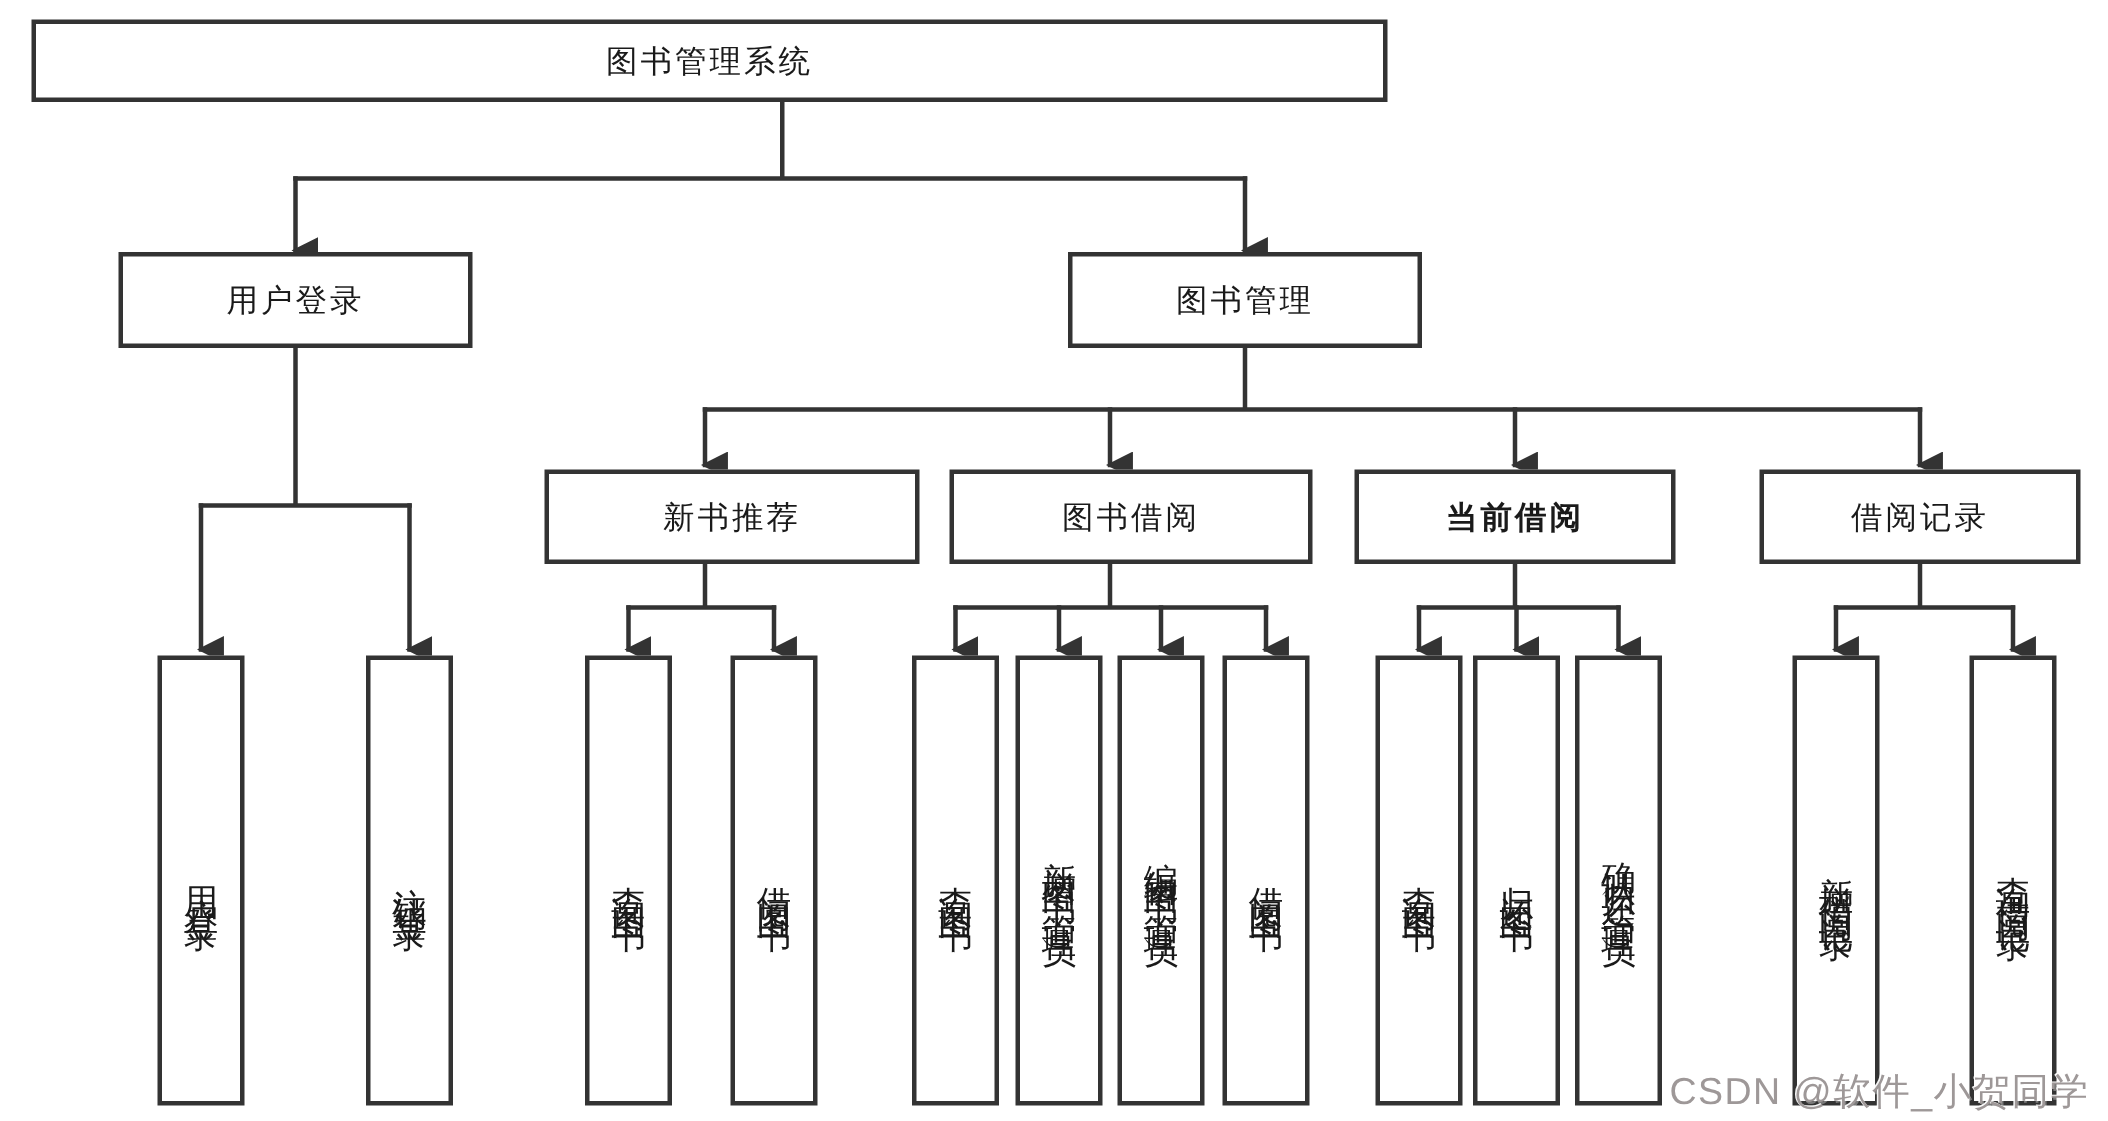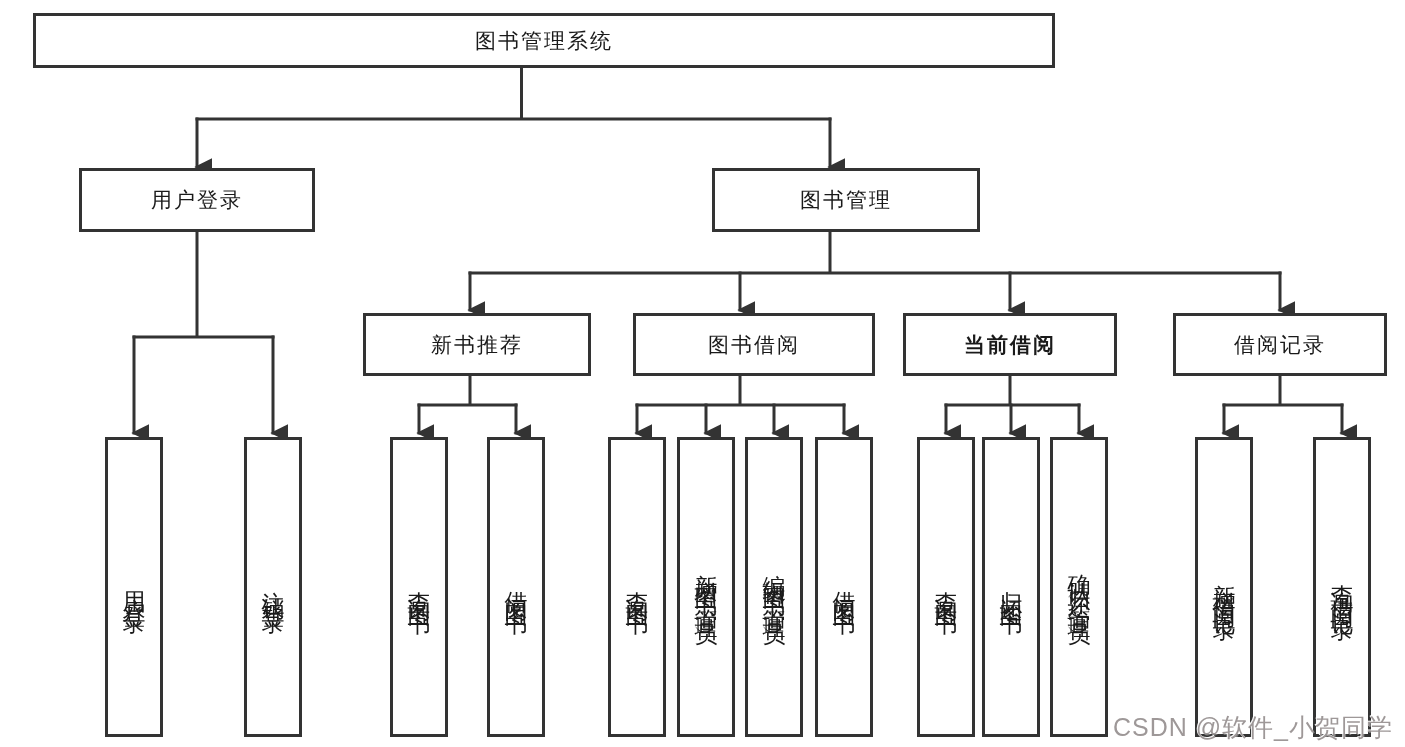--- a/index.html
+++ b/index.html
@@ -115,26 +115,26 @@
       <path class="conn stem" d="M774 405 V433"></path>
       <path class="conn stem" d="M844 405 V433"></path>
       <path class="conn stem" d="M946 405 V433"></path>
       <path class="conn stem" d="M1011 405 V433"></path>
       <path class="conn stem" d="M1079 405 V433"></path>
       <path class="conn stem" d="M1224 405 V433"></path>
       <path class="conn stem" d="M1342 405 V433"></path>
     </g>
   </svg>
 
-  <div class="hbox" style="left:33px; top:13px; width:1022px; height:55px;">图书管理系统</div>
+  <div class="hbox" style="left:21px; top:13px; width:904px; height:55px;">图书管理系统</div>
 
   <div class="hbox" style="left:79px; top:168px; width:236px; height:64px;">用户登录</div>
-  <div class="hbox" style="left:712px; top:168px; width:268px; height:64px;text-align:right;">图书管理</div>
+  <div class="hbox" style="left:712px; top:168px; width:236px; height:64px;text-align:right;">图书管理</div>
 
-  <div class="hbox" style="left:363px; top:313px; width:228px; height:63px;">新书推荐</div>
+  <div class="hbox" style="left:363px; top:313px; width:250px; height:63px;">新书推荐</div>
   <div class="hbox" style="left:633px; top:313px; width:242px; height:63px;">图书借阅</div>
   <div class="hbox" style="left:903px; top:313px; width:214px; height:63px;font-weight:bold;">当前借阅</div>
   <div class="hbox" style="left:1173px; top:313px; width:214px; height:63px;">借阅记录</div>
 
   <div class="vbox" style="left:105px;">
     <span class="vtext">用户登录</span>
   </div>
   <div class="vbox" style="left:244px;">
     <span class="vtext">注销登录</span>
   </div>

